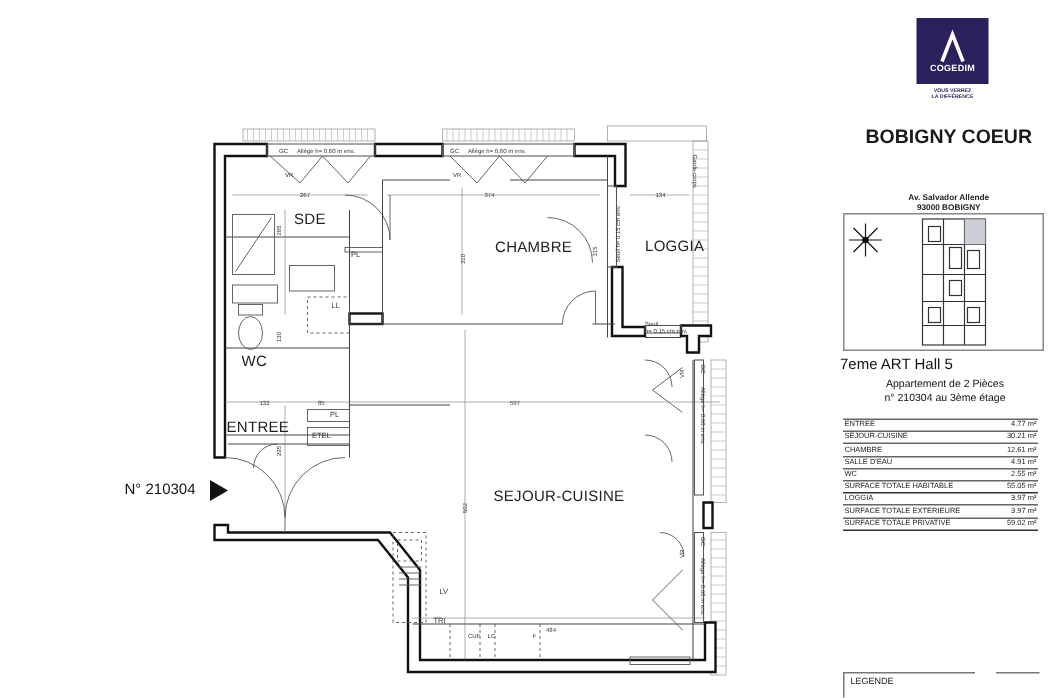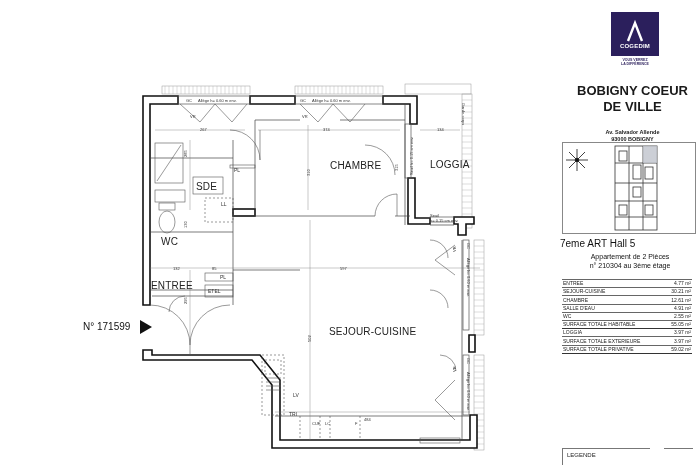--- a/index.html
+++ b/index.html
@@ -159,21 +159,21 @@
       <rect x="205" y="285" width="28" height="12"></rect>
 
       <rect x="262" y="355" width="22" height="60" stroke-dasharray="2 2"></rect>
       <rect x="265" y="360" width="16" height="14" stroke-dasharray="2 2"></rect>
       <path d="M266 378 H281 M266 382 H281 M266 386 H281 M266 390 H281"></path>
       <path d="M300 416 V440 M320 416 V440 M330 416 V440 M360 416 V440" stroke-dasharray="2 2"></path>
       <rect x="420" y="438" width="40" height="5"></rect>
     </g>
   </svg>
 
-  <span class="lbl room" style="left:196px;top:141px;margin-top:40px;">SDE</span>
+  <span class="lbl room" style="left:196px;top:141px;">SDE</span>
   <span class="lbl room" style="left:330px;top:160px;">CHAMBRE</span>
   <span class="lbl room" style="left:430px;top:159px;">LOGGIA</span>
   <span class="lbl room" style="left:161px;top:236px;">WC</span>
   <span class="lbl room" style="left:151px;top:280px;">ENTREE</span>
   <span class="lbl room" style="left:329px;top:326px;">SEJOUR-CUISINE</span>
 
   <span class="lbl sm" style="left:234px;top:167px;">PL</span>
   <span class="lbl sm" style="left:221px;top:201px;">LL</span>
   <span class="lbl sm" style="left:220px;top:274px;">PL</span>
   <span class="lbl sm" style="left:208px;top:288px;">ETEL</span>
@@ -208,37 +208,36 @@
   <span class="lbl tiny" style="left:430px;top:218px;">h= 0.15 cm env.</span>
   <span class="lbl tiny vert90" style="left:466px;top:103px;">Garde-corps</span>
   <span class="lbl tiny vert90" style="left:471px;top:258px;">Allège h= 0.60 m env.</span>
   <span class="lbl tiny vert90" style="left:471px;top:372px;">Allège h= 0.60 m env.</span>
   <span class="lbl tiny vert90" style="left:471px;top:243px;">GC</span>
   <span class="lbl tiny vert90" style="left:471px;top:358px;">GC</span>
   <span class="lbl tiny vert" style="left:452px;top:252px;">VR</span>
   <span class="lbl tiny vert" style="left:452px;top:372px;">VR</span>
 </div>
 
-<span class="aptnum">N° 171599</span>
+<span class="aptnum">N° 210304</span>
 <span class="arrow"></span>
 
 <div class="logo">
   <svg width="48" height="30" viewBox="0 0 48 30" style="position:absolute;left:0;top:3px;">
     <path d="M17 26 L24 8 L31 26" fill="none" stroke="#fff" stroke-width="2.4"></path>
   </svg>
   <span class="logo-name">COGEDIM</span>
 </div>
 <div class="logo-tag">
   <div>VOUS VERREZ</div>
   <div>LA DIFFÉRENCE</div>
 </div>
 
 <div class="title">
   <div>BOBIGNY COEUR</div>
-  <div>DE VILLE</div>
 </div>
 <div class="addr">
   <div>Av. Salvador Allende</div>
   <div>93000 BOBIGNY</div>
 </div>
 
 <div class="keymap">
   <svg width="132" height="90" viewBox="0 0 132 90">
     <g stroke="#111" stroke-width="0.8" fill="#111">
       <path d="M14 6 V28 M3 17 H25 M6 9 L22 25 M22 9 L6 25" fill="none"></path>

